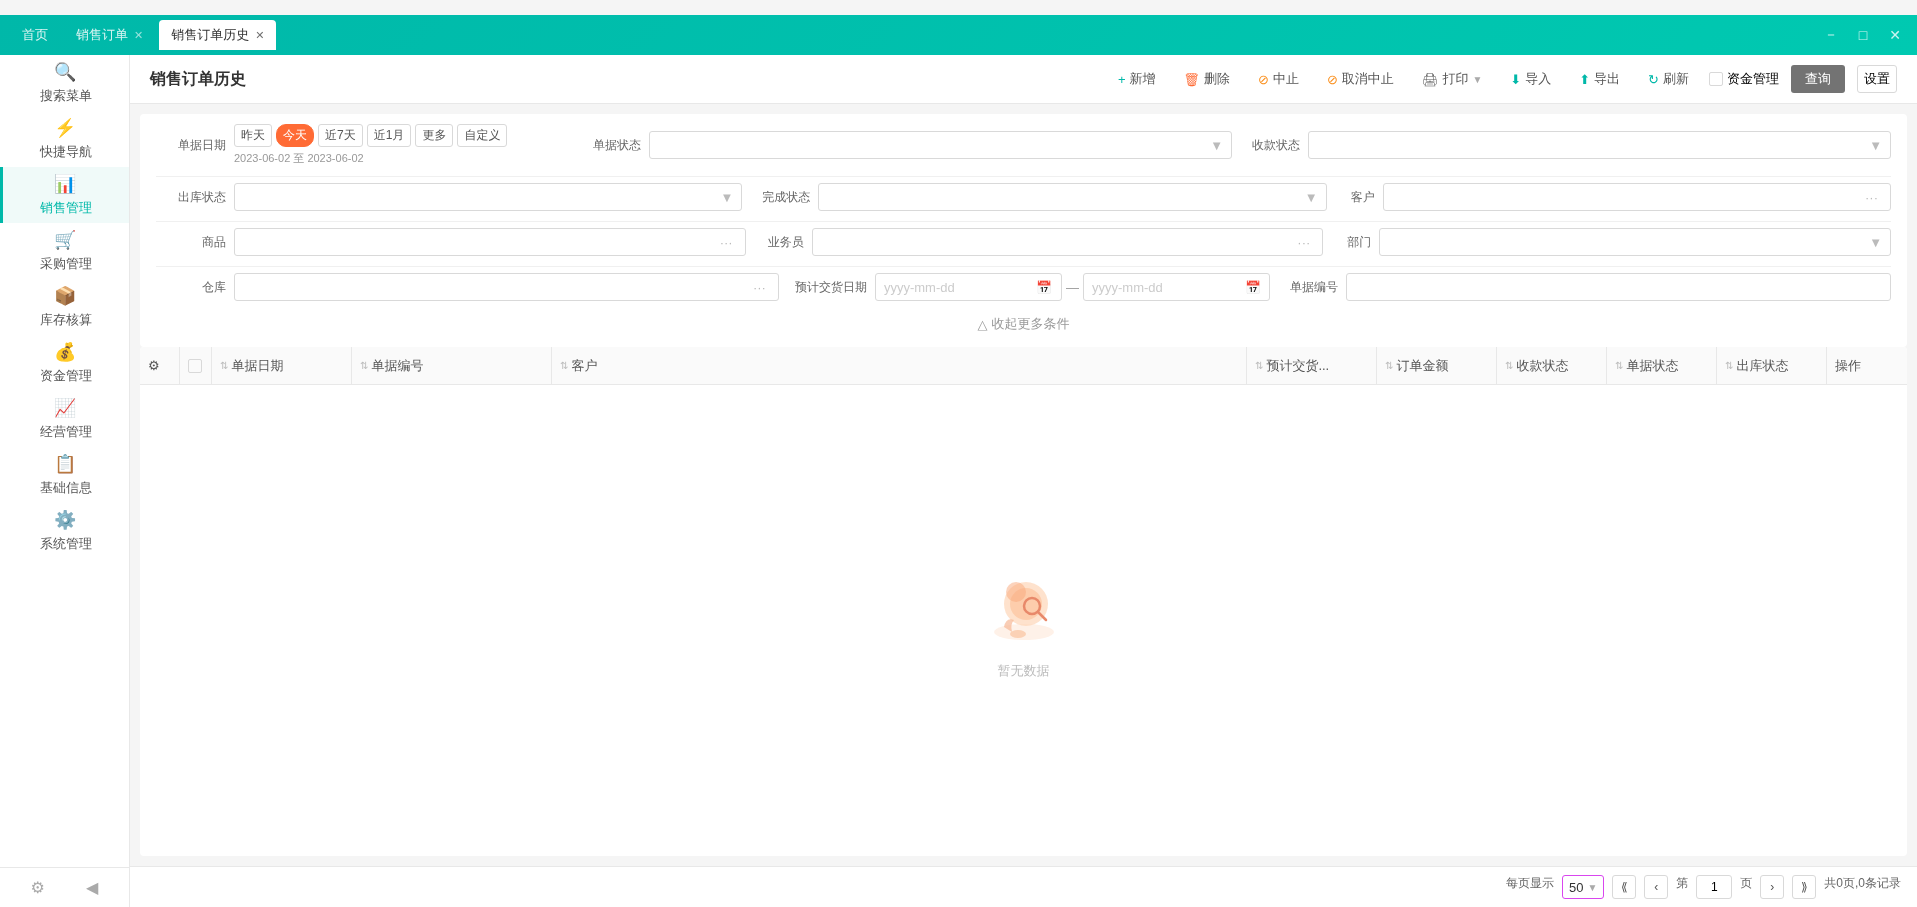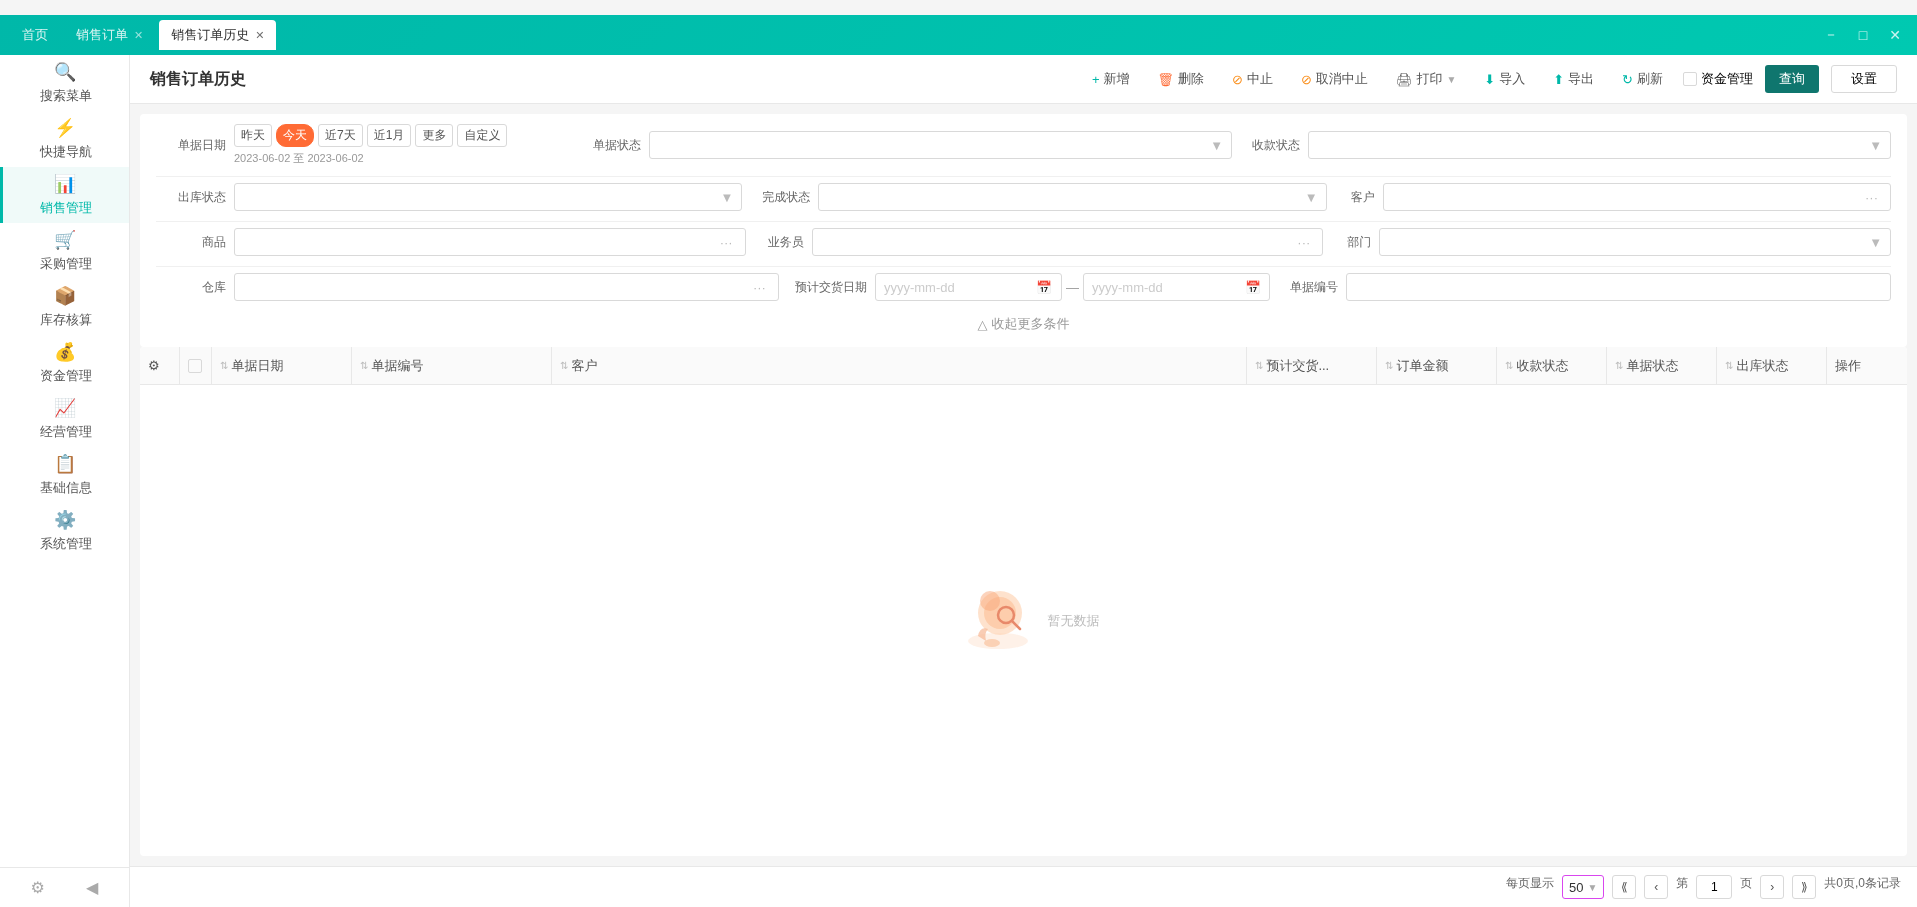--- a/index.html
+++ b/index.html
@@ -129,21 +129,21 @@
       align-items: center;
       gap: 4px;
       cursor: pointer;
       color: #555;
       font-size: 13px;
       padding: 4px 8px;
       border-radius: 3px;
     }
     .toolbar-btn .btn-icon { color: #00b8a9; }
     .toolbar-btn-primary {
-      background: #0f766e;
+      background: #737373;
       color: #fff;
       padding: 5px 14px;
       border-radius: 3px;
       cursor: pointer;
       font-size: 13px;
     }
     .checkbox-display { width: 14px; height: 14px; border: 1px solid #d9d9d9; border-radius: 2px; display: inline-block; }
 
     
     .filter-area {
@@ -259,21 +259,21 @@
     .sort-icon { color: #bbb; font-size: 10px; }
     .table-body {
       flex: 1;
       display: flex;
       flex-direction: column;
       align-items: center;
       justify-content: center;
     }
     .empty-state {
       display: flex;
-      flex-direction: row;
+      flex-direction: column;
       align-items: center;
     }
     .empty-icon {
       width: 100px;
       height: 100px;
     }
     .empty-text {
       color: #bbb;
       font-size: 13px;
     }
@@ -427,21 +427,21 @@
           <span class="btn-icon" style="color:#00b8a9;">↻</span>
           <span>刷新</span>
         </div>
         <div style="display:flex;align-items:center;gap:4px;cursor:pointer;">
           <span class="checkbox-display"></span>
           <span>资金管理</span>
         </div>
         <div class="toolbar-btn-primary">
           <span>查询</span>
         </div>
-        <div style="border:1px solid #d9d9d9;padding:4px 19px;border-radius:3px;cursor:pointer;font-size:13px;">
+        <div style="border:1px solid #d9d9d9;padding:4px 6px;border-radius:3px;cursor:pointer;font-size:13px;">
           <span>设置</span>
         </div>
       </div>
     </div>
 
     <div class="filter-area">
 
       <div class="filter-row">
         <span class="filter-label">单据日期</span>
         <div style="display:flex;flex-direction:column;flex:1.2;gap:4px;">

